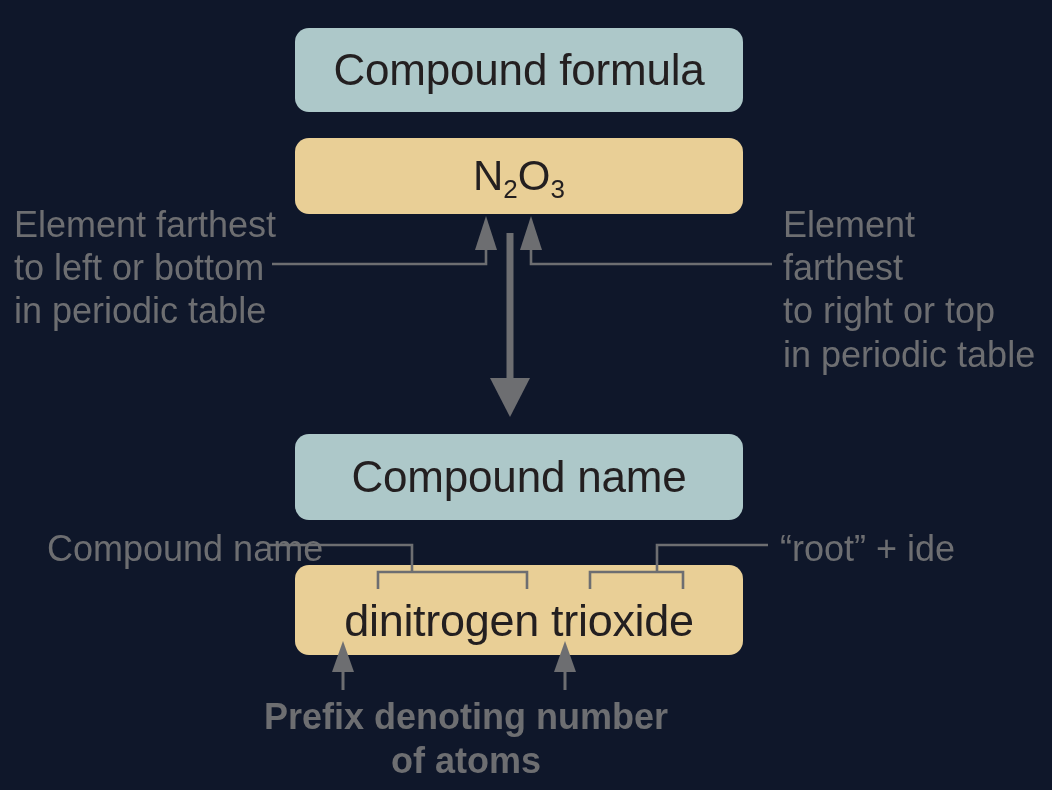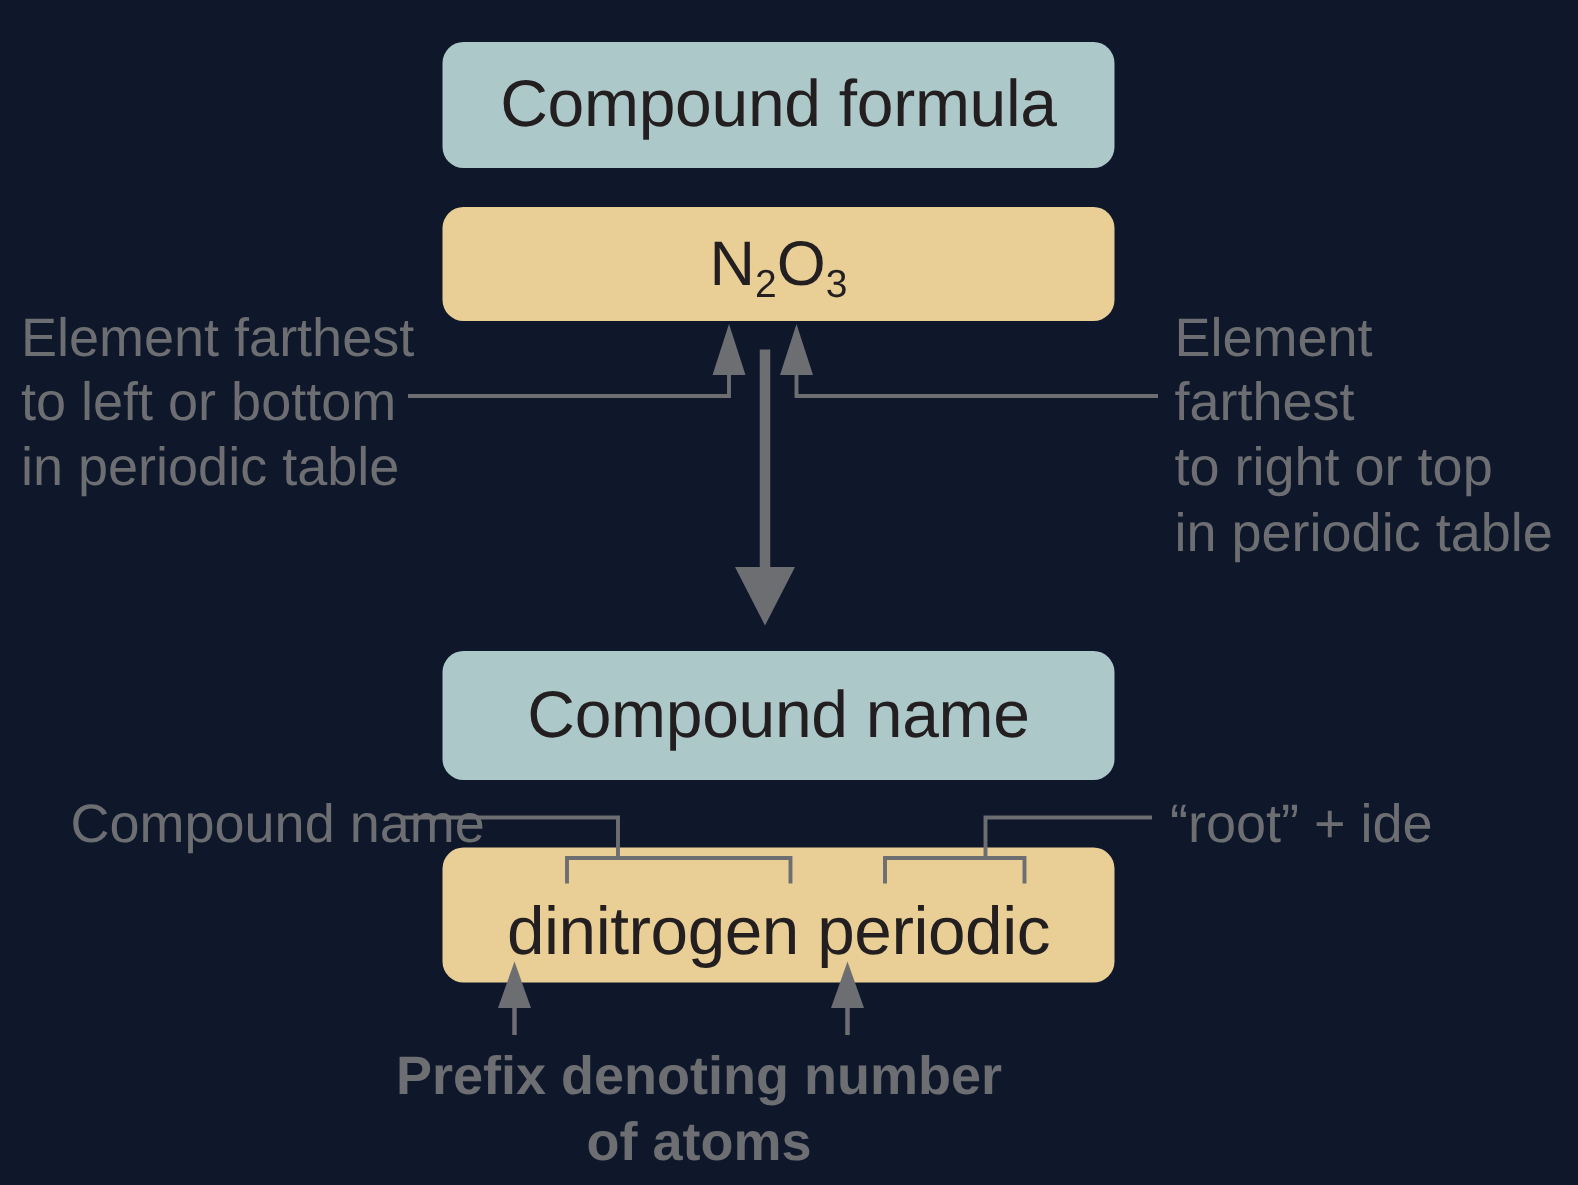--- a/index.html
+++ b/index.html
@@ -120,21 +120,21 @@
 
   <div class="box box-tan" id="box-formula-value">
     <span class="formula"><span>N</span><sub>2</sub><span>O</span><sub>3</sub></span>
   </div>
 
   <div class="box box-teal" id="box-compound-name">
     <span class="box-label">Compound name</span>
   </div>
 
   <div class="box box-tan" id="box-name-value">
-    <span class="name-text">dinitrogen periodic</span>
+    <span class="name-text">dinitrogen trioxide</span>
   </div>
 
   <div class="annot" id="annot-left-element">Element farthest
 to left or bottom
 in periodic table</div>
 
   <div class="annot" id="annot-right-element">Element farthest
 to right or top
 in periodic table</div>
 

